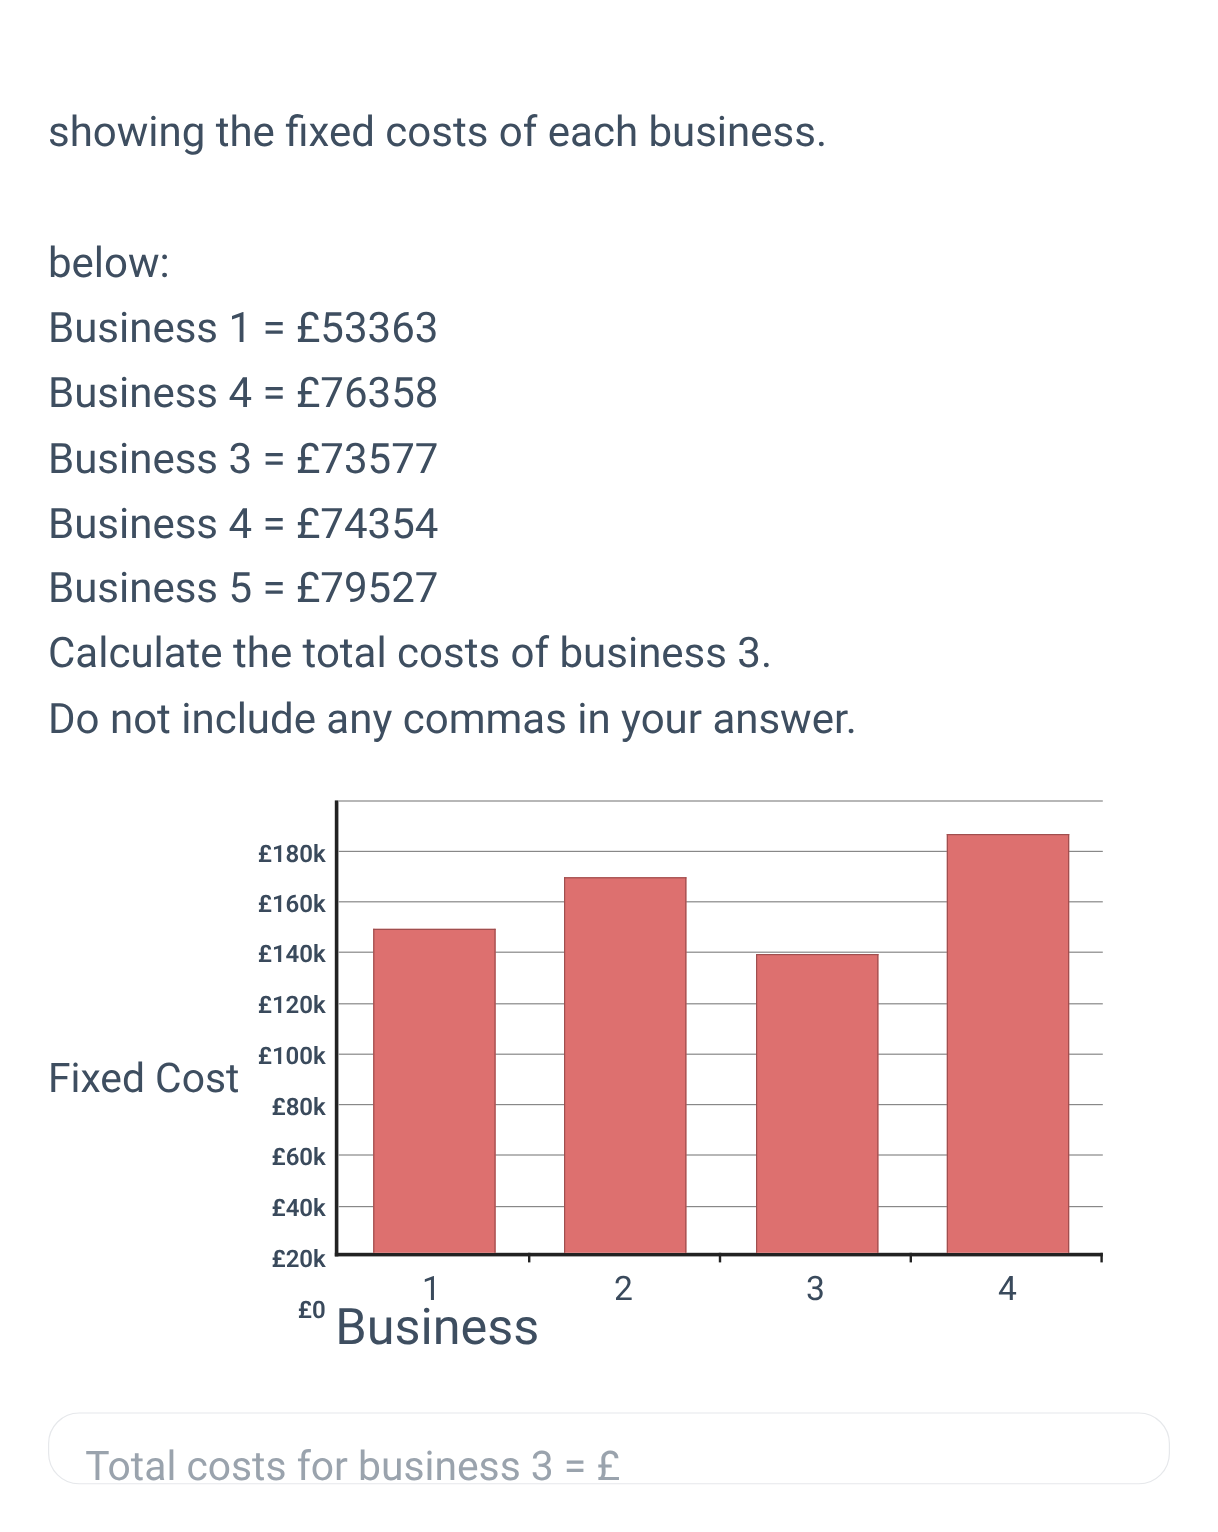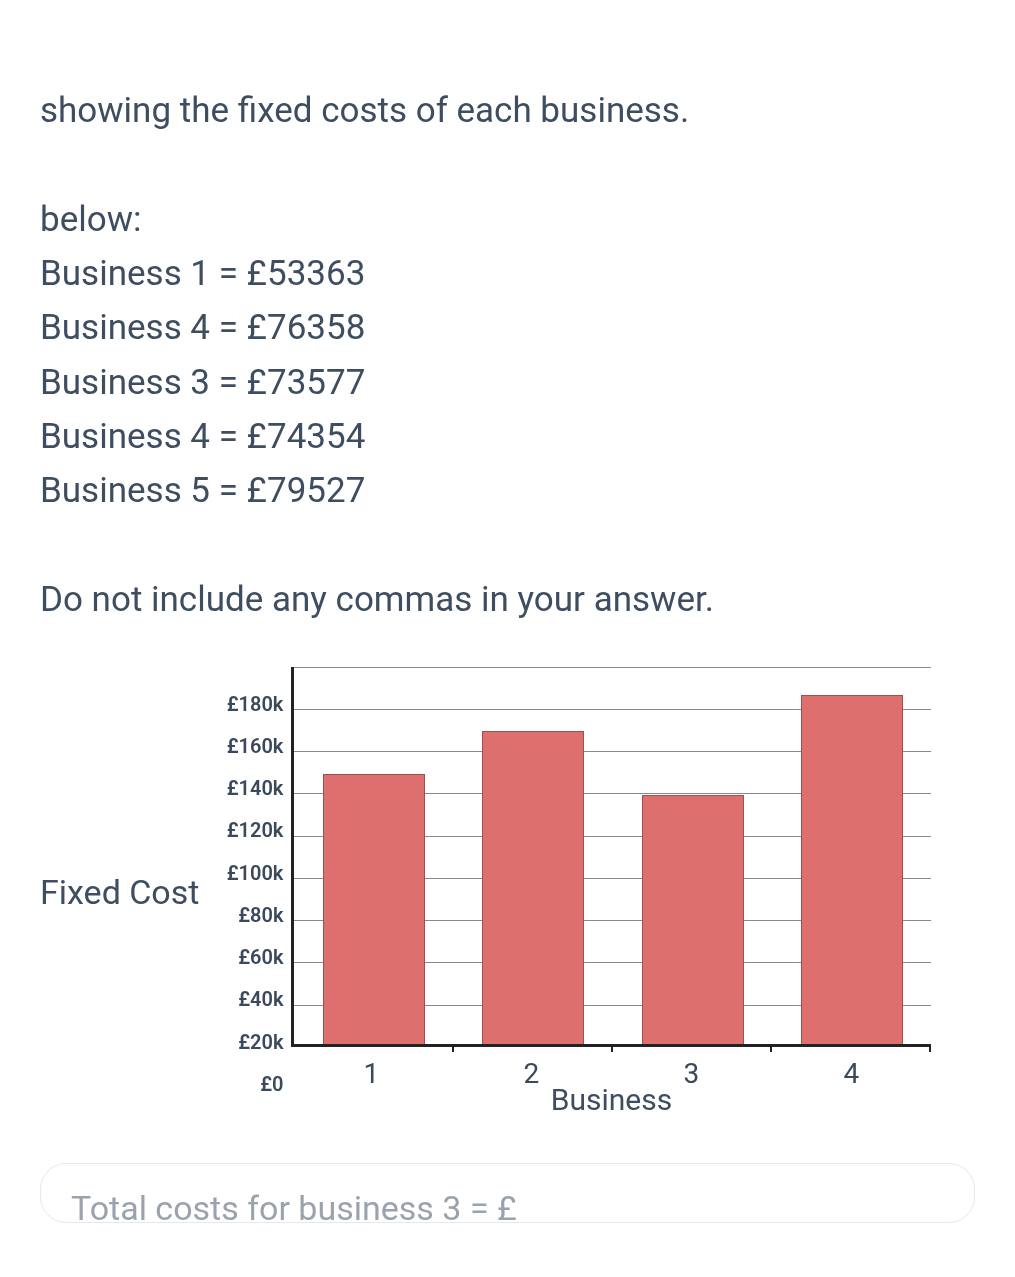--- a/index.html
+++ b/index.html
@@ -18,21 +18,21 @@
     font-weight: 400;
   }
   .chart-wrap {
     margin-top: 40px;
     display: flex;
     align-items: center;
   }
   .yaxis-title {
     font-size: 34px;
     color: #3e4e60;
-    margin-right: 12px;
+    margin-right: 0;
     white-space: nowrap;
   }
   .ytick-labels {
     display: flex;
     flex-direction: column;
     justify-content: space-between;
     align-items: flex-end;
     font-size: 20px;
     font-weight: 600;
     color: #3a4a5c;
@@ -86,23 +86,23 @@
     display: flex;
     font-size: 28px;
     color: #3a4a5c;
     margin-top: 10px;
   }
   .xtick-labels > div {
     flex: 1;
     text-align: center;
   }
   .xaxis-title {
-    font-size: 30px;
+    font-size: 42px;
     color: #3e4e60;
-    text-align: center;
+    text-align: left;
     margin-top: -8px;
   }
   .answer-box {
     margin-top: 46px;
     border: 1px solid #e6e8eb;
     border-radius: 26px;
     padding: 24px 30px 0 30px;
     font-size: 34px;
     color: #9aa3ad;
     overflow: hidden;
@@ -115,21 +115,21 @@
 <div class="question-text">
   <br>
   <span>showing the fixed costs of each business.</span><br>
   <br>
   <span>below:</span><br>
   <span>Business 1 = £53363</span><br>
   <span>Business 4 = £76358</span><br>
   <span>Business 3 = £73577</span><br>
   <span>Business 4 = £74354</span><br>
   <span>Business 5 = £79527</span><br>
-  <br>
+  <span>Calculate the total costs of business 3.</span><br>
   <span>Do not include any commas in your answer.</span>
 </div>
 
 <div class="chart-wrap">
   <div class="yaxis-title">Fixed Cost</div>
 
   <div class="ytick-labels" id="ytick-labels" style="height: 380px; display: block; position: relative; width: 80px;">
       <div style="position: absolute; top: -10px; right: 8px;">£180k</div>
       <div style="position: absolute; top: 32.2222px; right: 8px;">£160k</div>
       <div style="position: absolute; top: 74.4444px; right: 8px;">£140k</div>

